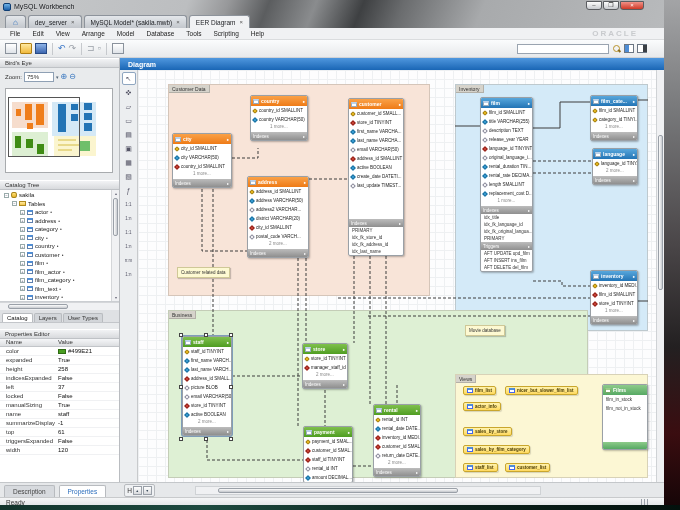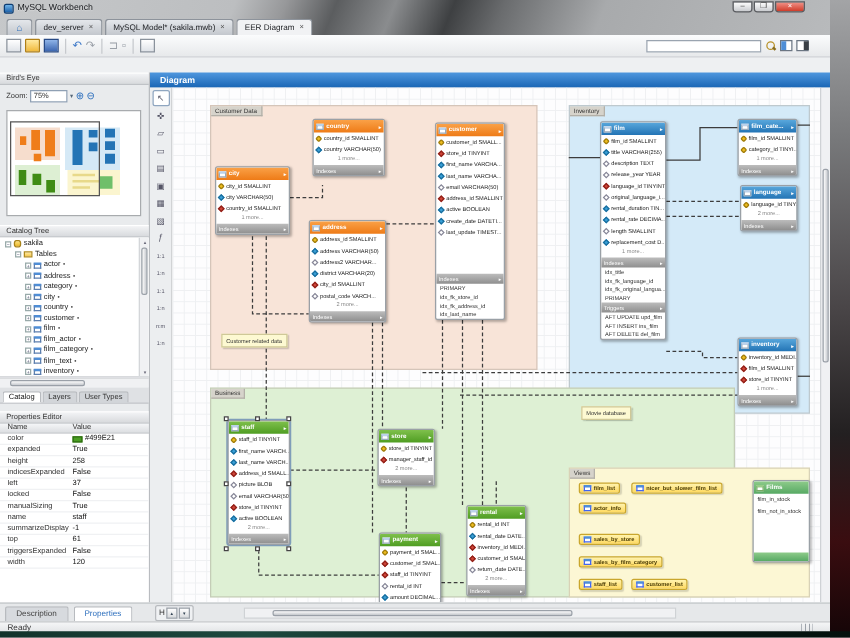--- a/index.html
+++ b/index.html
@@ -140,20 +140,24 @@
       <span class="tab">
           <span>MySQL Model* (sakila.mwb)</span>
           <span class="x">×</span>
         </span>
       <span class="tab active">
           <span>EER Diagram</span>
           <span class="x">×</span>
         </span>
     </div>
   </div>
+  <div class="menubar">
+    <span id="menus"><span class="menu-item">File</span><span class="menu-item">Edit</span><span class="menu-item">View</span><span class="menu-item">Arrange</span><span class="menu-item">Model</span><span class="menu-item">Database</span><span class="menu-item">Tools</span><span class="menu-item">Scripting</span><span class="menu-item">Help</span></span>
+    <span class="brand">ORACLE</span>
+  </div>
   <div class="toolbar">
     <span class="ti ti-doc"></span>
     <span class="ti ti-fold"></span>
     <span class="ti ti-save"></span>
     <span class="tsep"></span>
     <span class="ti ti-glyph">↶</span>
     <span class="ti ti-glyph gray">↷</span>
     <span class="tsep"></span>
     <span class="ti ti-glyph gray">⊐</span>
     <span class="ti ti-glyph gray">▫</span>

